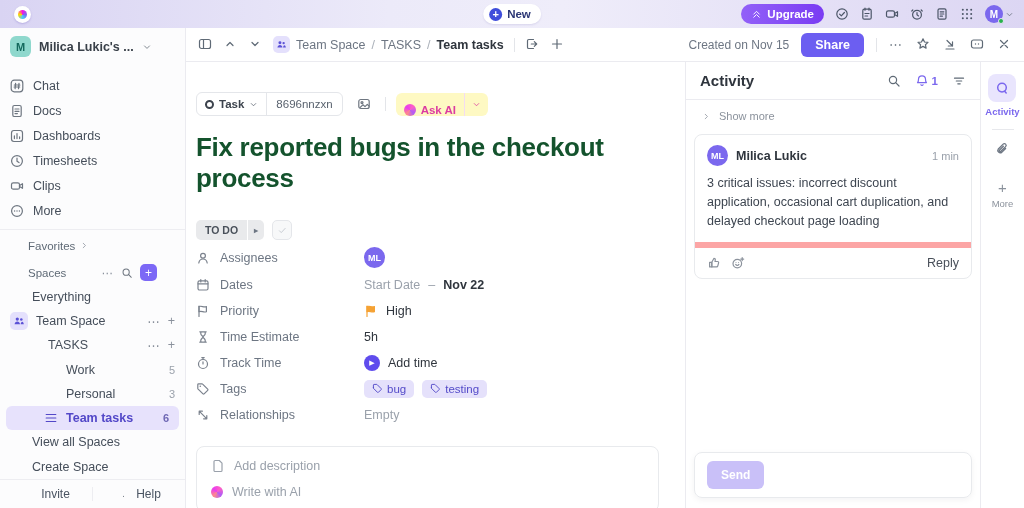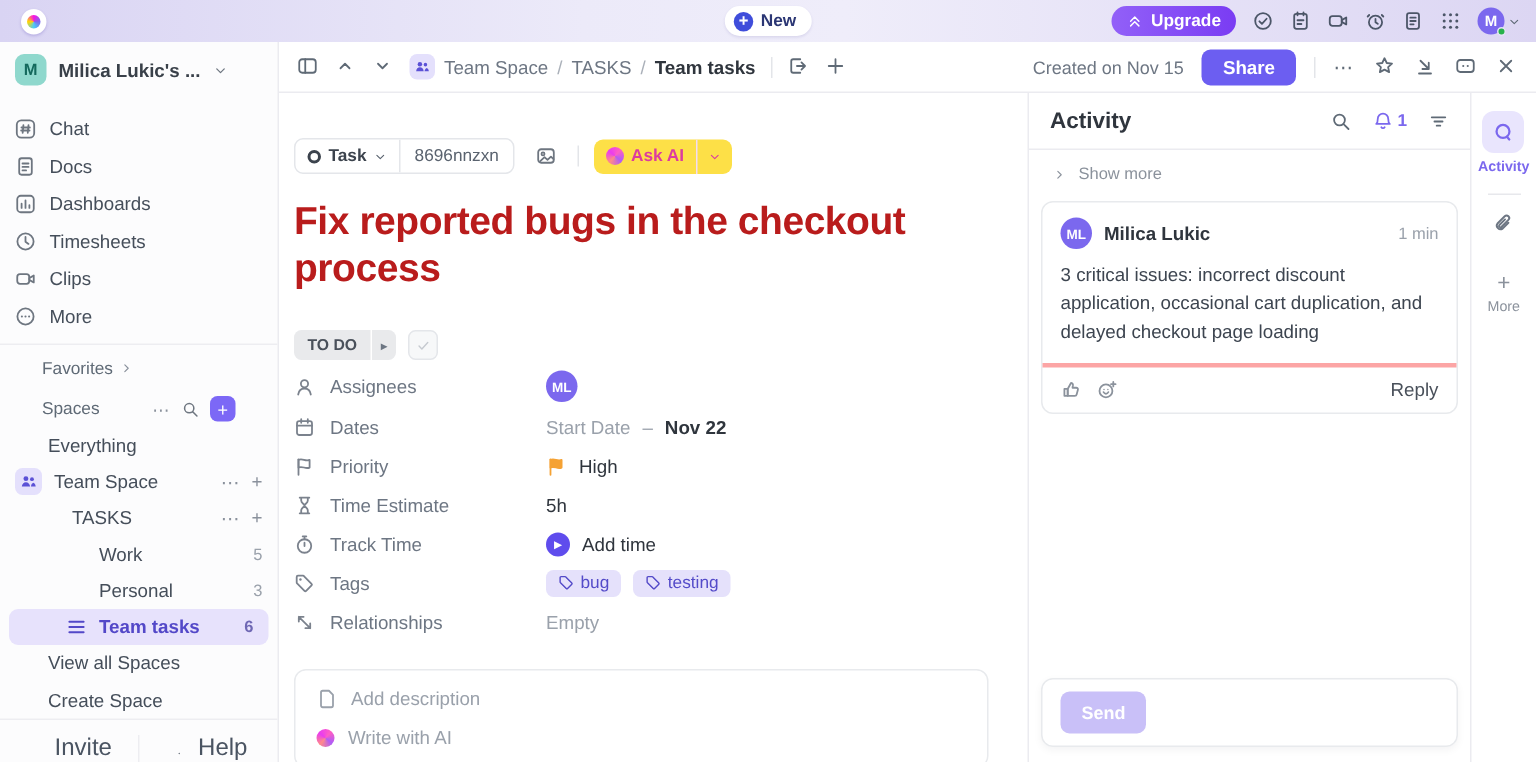--- a/index.html
+++ b/index.html
@@ -43,21 +43,21 @@
   .miniplus { width:17px; height:17px; border-radius:5px; background:#7c68f6; color:#fff; display:flex; align-items:center; justify-content:center; font-size:12px; cursor:pointer; }
   .tree-row { display:flex; align-items:center; gap:8px; height:25px; padding:0 10px; color:#454e5a; cursor:pointer; }
   .tree-row .endico { margin-left:auto; display:flex; gap:8px; color:#8a919c; }
   .tree-row.ind1 { padding-left:26px; }
   .tree-row.ind2 { padding-left:44px; }
   .tree-row .count { margin-left:auto; color:#9aa1ab; font-size:11px; }
   .tree-row.selected { background:#e7e2fc; border-radius:6px; margin:0 6px; padding-left:38px; color:#5348c8; font-weight:bold; }
   .tree-row.selected .ic { stroke:#5348c8; }
   .tree-row.selected .count { color:#6f68b4; }
   .teamspace-ic { width:18px; height:18px; border-radius:5px; background:#e4e0fc; display:flex; align-items:center; justify-content:center; }
-  .sb-foot { margin-top:auto; border-top:1px solid #ededf1; height:30px; display:flex; align-items:flex-end; font-size:16px; color:#4a piece5462; }
+  .sb-foot { margin-top:auto; border-top:1px solid #ededf1; height:30px; display:flex; align-items:center; font-size:12px; color:#4a piece5462; }
   .sb-foot .half { flex:1; display:flex; align-items:center; justify-content:center; gap:6px; color:#4a5462; cursor:pointer; }
   .sb-foot .half + .half { border-left:1px solid #ededf1; }
 
   
   .main { flex:1; display:flex; flex-direction:column; min-width:0; }
   .viewbar { height:34px; flex:none; border-bottom:1px solid #ebebf0; display:flex; align-items:center; padding:0 12px; gap:10px; }
   .vb-ic { width:15px; height:15px; cursor:pointer; }
   .vb-ic svg { stroke:#5f6a76; }
   .crumbs { display:flex; align-items:center; gap:6px; font-size:12.5px; color:#6d7683; }
   .crumbs .c-last { color:#2f353d; font-weight:bold; }
@@ -68,24 +68,24 @@
   .sharebtn { height:24px; border:none; border-radius:6px; background:#6c5ef1; color:#fff; font-size:12.5px; font-weight:bold; padding:0 14px; cursor:pointer; font-family:inherit; }
 
   .content { flex:1; display:flex; min-height:0; }
   .taskpane { width:500px; flex:none; border-right:1px solid #ebebf0; padding:30px 26px 0 10px; overflow:hidden; }
   .chiprow { display:flex; align-items:center; gap:10px; }
   .taskchip { display:flex; align-items:center; border:1px solid #e4e6ea; border-radius:6px; height:24px; overflow:hidden; font-size:11.5px; }
   .taskchip .seg1 { display:flex; align-items:center; gap:5px; padding:0 8px; font-weight:bold; color:#3c434d; border-right:1px solid #e4e6ea; height:100%; cursor:pointer; }
   .taskchip .seg2 { padding:0 9px; color:#5a636f; cursor:pointer; }
   .statusdot { width:9px; height:9px; border-radius:50%; border:2.5px solid #3c434d; }
   .iconbtn { width:22px; height:22px; display:flex; align-items:center; justify-content:center; cursor:pointer; border-radius:5px; }
-  .askai { display:flex; align-items:center; height:23px; background:#fde047; border-radius:6px; overflow:hidden; cursor:pointer; }
+  .askai { display:flex; align-items:flex-end; height:23px; background:#fef9c3; border-radius:6px; overflow:hidden; cursor:pointer; }
   .askai .a1 { display:flex; align-items:center; gap:5px; padding:0 8px; font-size:11.5px; font-weight:bold; color:#dc3ba0; }
   .askai .a2 { padding:0 7px; border-left:1px solid #f3dcf2; color:#dc3ba0; height:100%; display:flex; align-items:center; }
-  .tasktitle { margin-top:16px; font-size:26px; font-weight:bold; color:#b91c1c; letter-spacing:-.3px; }
+  .tasktitle { margin-top:16px; font-size:26px; font-weight:bold; color:#14532d; letter-spacing:-.3px; }
   .fields { margin-top:26px; display:flex; flex-direction:column; gap:7px; }
   .frow { display:flex; align-items:center; min-height:19px; }
   .flabel { width:168px; flex:none; display:flex; align-items:center; gap:10px; color:#6d7683; font-size:12.5px; cursor:pointer; }
   .flabel .ic { stroke:#7b828d; }
   .fvalue { display:flex; align-items:center; gap:8px; font-size:12.5px; color:#2f353d; }
   .todochip { display:flex; align-items:stretch; border-radius:5px; overflow:hidden; font-size:10.5px; font-weight:bold; color:#49505a; cursor:pointer; }
   .todochip .t1 { background:#e9eaec; padding:4px 9px; }
   .todochip .t2 { background:#e9eaec; padding:4px 6px; margin-left:1px; color:#6d7683; font-size:8px; display:flex; align-items:center; }
   .checkbox { width:20px; height:20px; border:1px solid #e4e6ea; background:#f7f8f9; border-radius:5px; display:flex; align-items:center; justify-content:center; cursor:pointer; }
   .ml-av { width:21px; height:21px; border-radius:50%; background:#7b68ee; color:#fff; font-size:9px; font-weight:bold; display:flex; align-items:center; justify-content:center; cursor:pointer; }
@@ -103,21 +103,21 @@
   .act-title { font-size:15px; font-weight:bold; color:#2f353d; }
   .act-icons { margin-left:auto; display:flex; align-items:center; gap:14px; }
   .bellwrap { display:flex; align-items:center; gap:3px; color:#7b68ee; font-size:11.5px; font-weight:bold; cursor:pointer; }
   .bellwrap svg { stroke:#7b68ee; }
   .showmore { display:flex; align-items:center; gap:8px; padding:10px 16px 6px 16px; color:#8b929c; font-size:11px; cursor:pointer; }
   .comment { margin:6px 8px 0 8px; border:1px solid #e8eaed; border-radius:8px; background:#fff; }
   .cm-head { display:flex; align-items:center; gap:8px; padding:10px 12px 0 12px; }
   .cm-name { font-size:12.5px; font-weight:bold; color:#2f353d; }
   .cm-time { margin-left:auto; font-size:11px; color:#9aa1ab; }
   .cm-text { padding:8px 12px 12px 12px; font-size:12.5px; line-height:1.5; color:#3d4550; }
-  .cm-foot { border-top:3px solid #fca5a5; display:flex; align-items:center; gap:10px; padding:8px 12px; }
+  .cm-foot { border-top:6px solid #fca5a5; display:flex; align-items:center; gap:10px; padding:8px 12px; }
   .cm-foot .ic { stroke:#8b929c; cursor:pointer; }
   .reply { margin-left:auto; font-size:12.5px; color:#49505a; cursor:pointer; }
   .cmtbox { margin:auto 8px 10px 8px; border:1px solid #e8eaed; border-radius:8px; box-shadow:0 2px 6px rgba(20,20,40,.05); display:flex; align-items:center; padding:8px 8px 8px 12px; gap:8px; }
   .cmtbox input { flex:1; border:none; outline:none; font-size:12.5px; color:#49505a; font-family:inherit; }
   .cmtbox input::placeholder { color:#9aa1ab; }
   .sendbtn { border:none; border-radius:6px; background:#c9c0f8; color:#fff; font-size:12px; font-weight:bold; padding:7px 14px; font-family:inherit; cursor:pointer; }
 
   
   .rail { width:44px; flex:none; border-left:1px solid #ebebf0; display:flex; flex-direction:column; align-items:center; padding-top:12px; gap:0; }
   .railtab { display:flex; flex-direction:column; align-items:center; gap:4px; cursor:pointer; }

